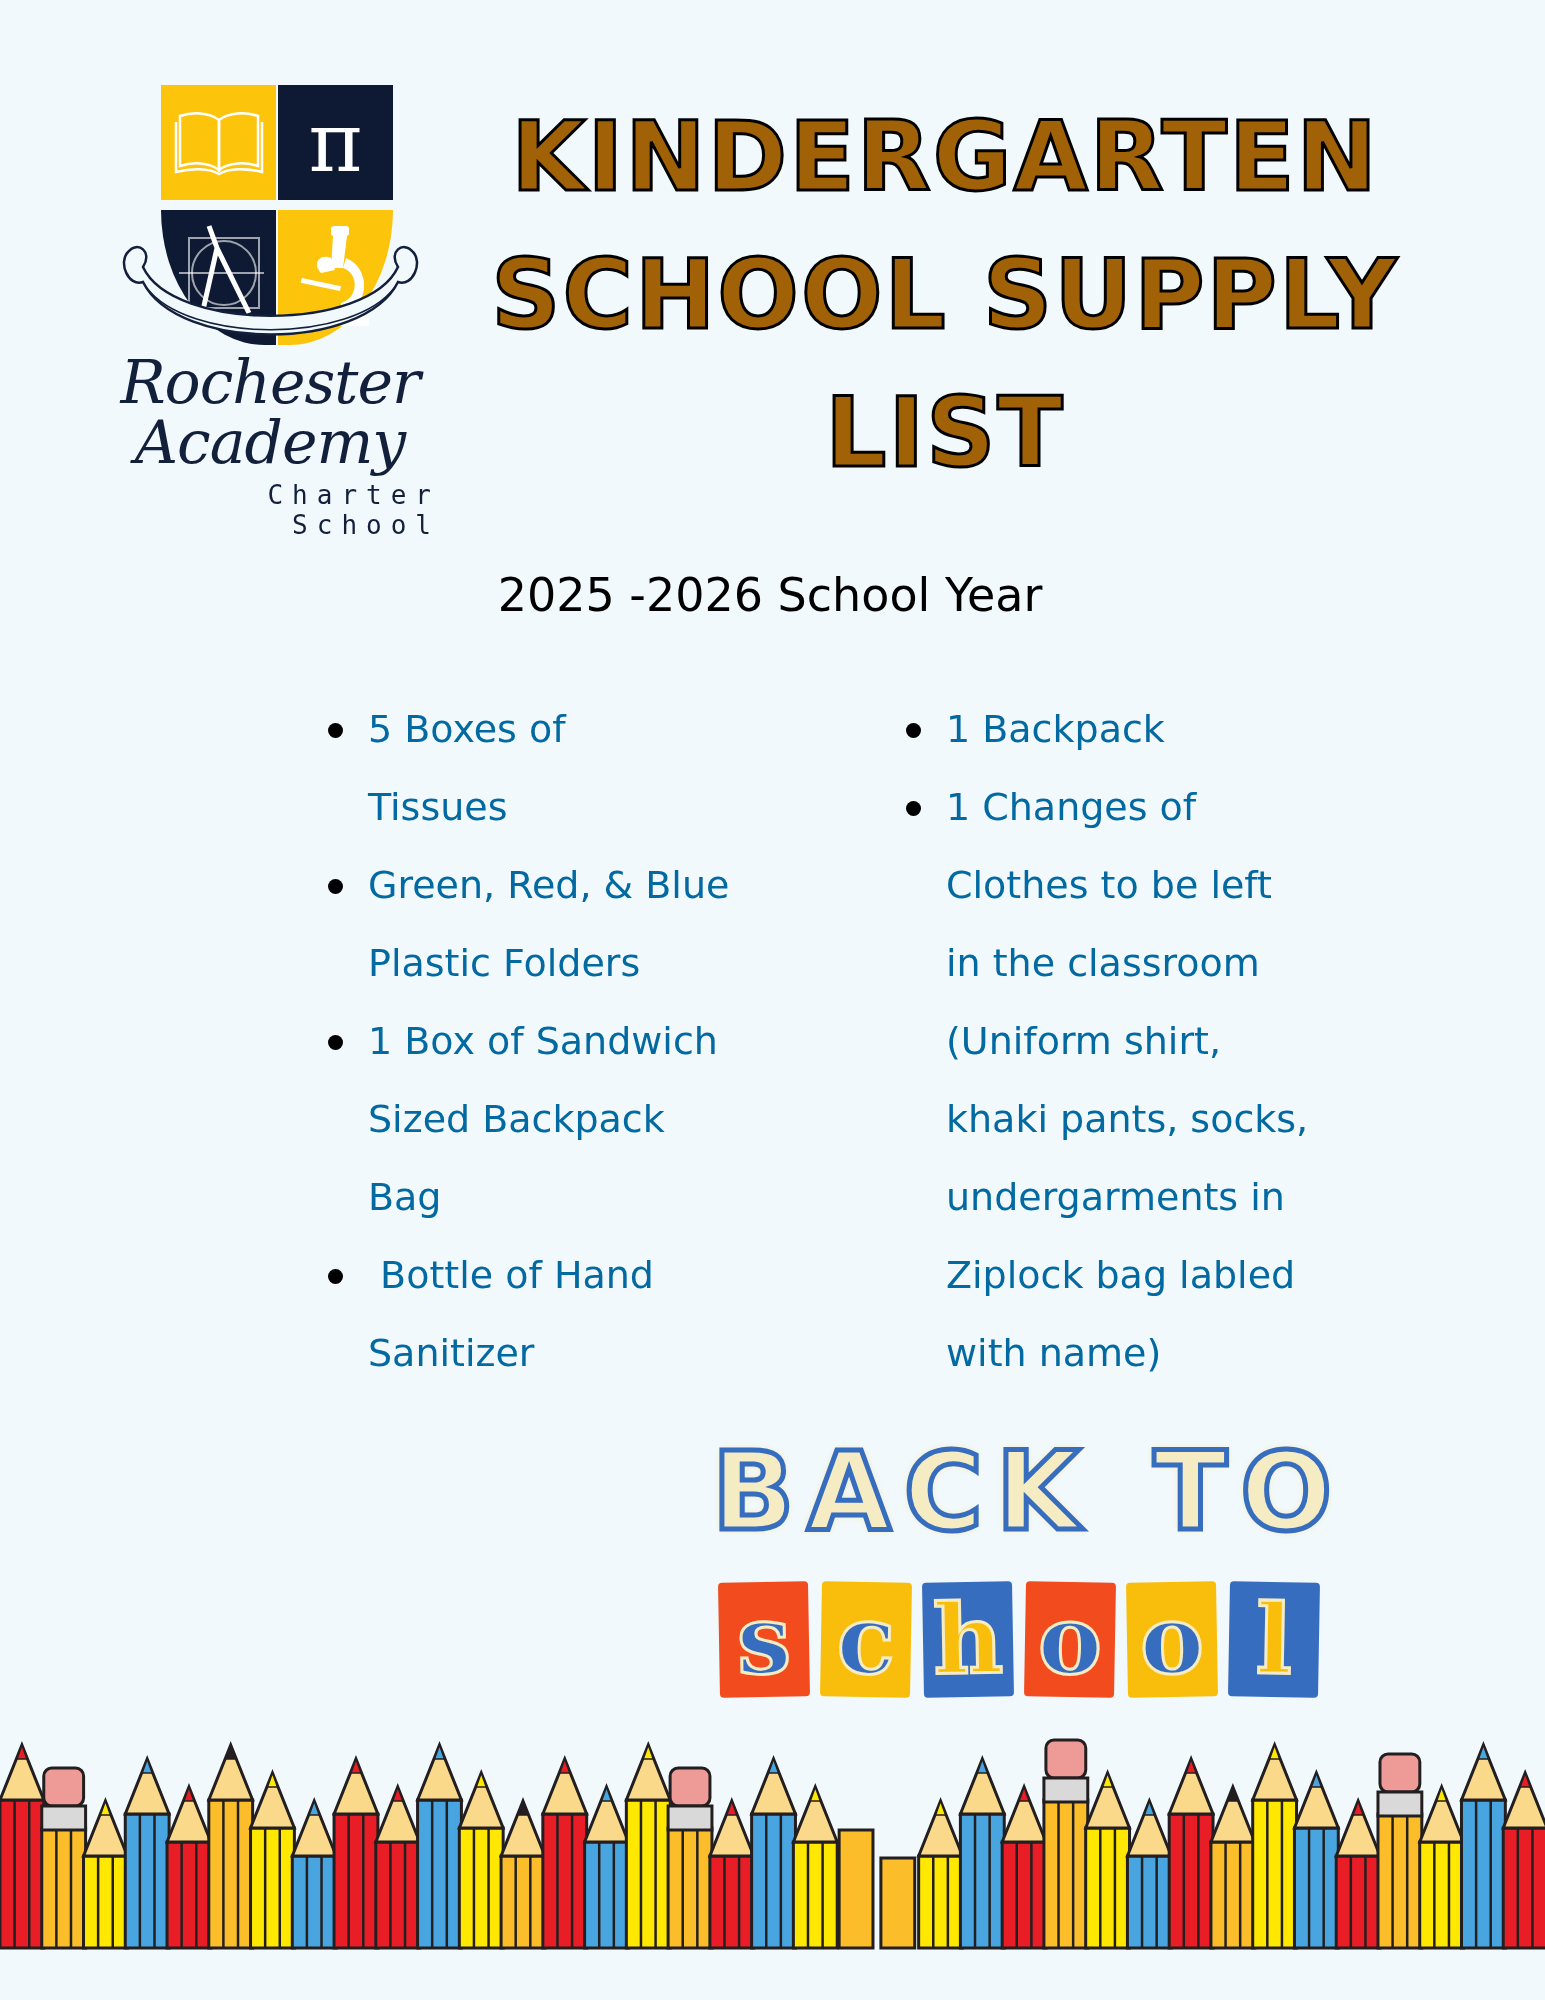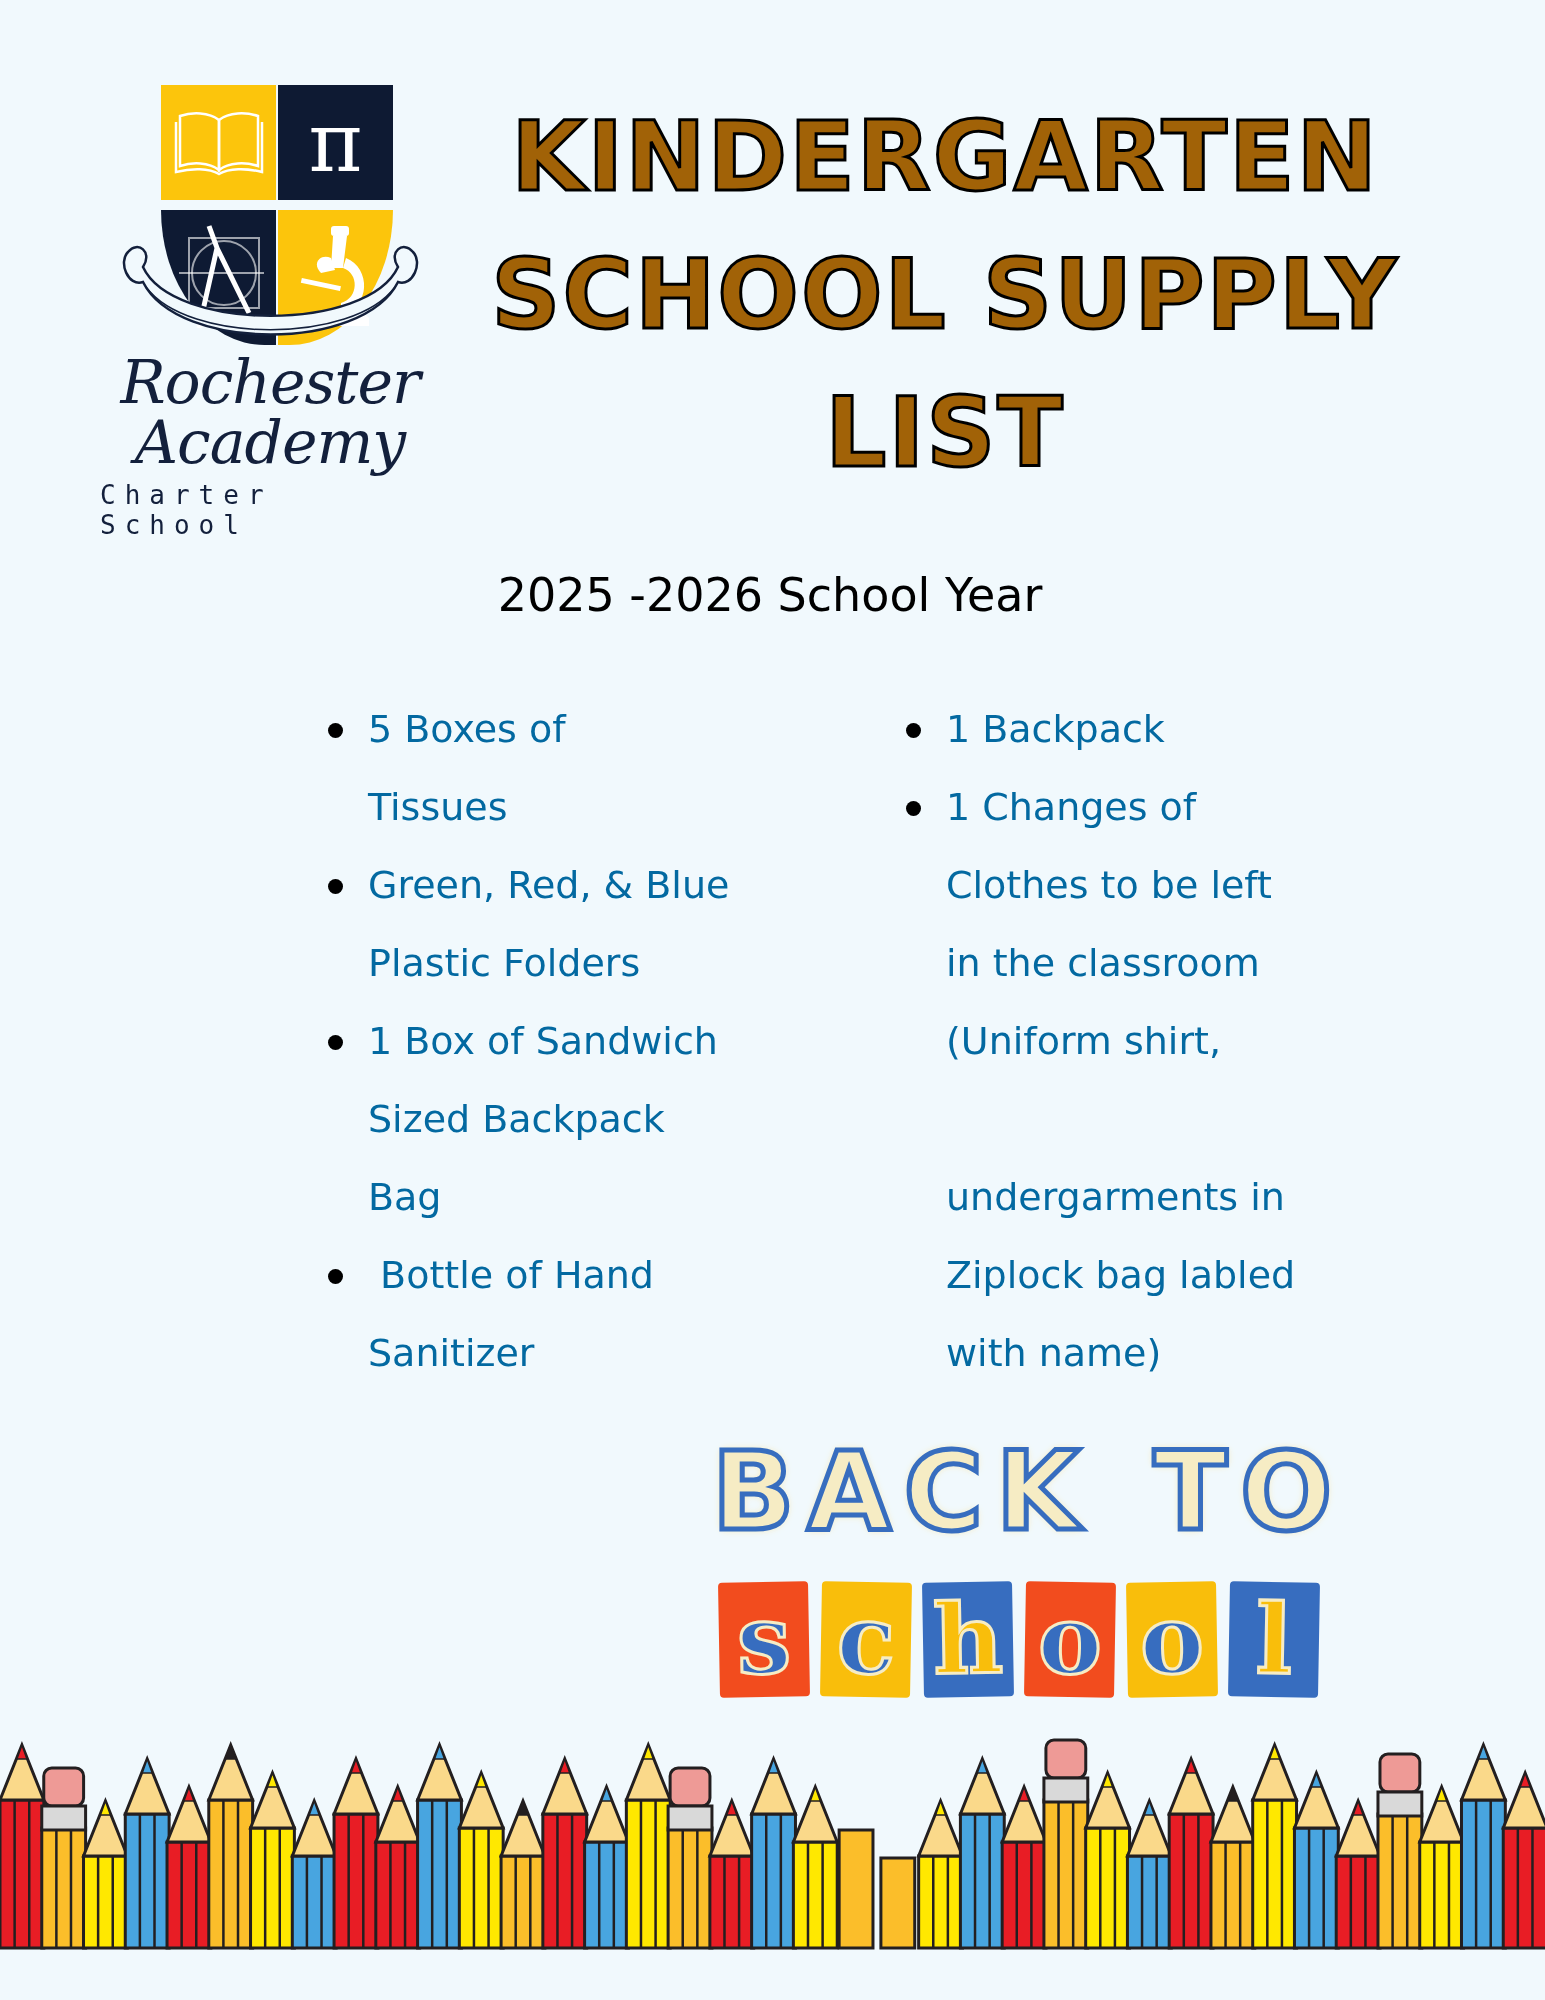--- a/index.html
+++ b/index.html
@@ -22,21 +22,21 @@
   .pi { font-family: "DejaVu Serif", serif; font-size: 82px; line-height: 1; color: #fff; }
   .ribbon { position: absolute; left: 18px; top: 150px; width: 305px; height: 150px; }
   .logo-script {
     position: absolute; left: 0; width: 340px; text-align: center;
     font-family: "DejaVu Serif", serif; font-style: italic; color: #13203c;
     font-size: 60px; line-height: 1; letter-spacing: -1px;
   }
   .logo-script.l1 { top: 270px; }
   .logo-script.l2 { top: 330px; }
   .logo-sub {
-    position: absolute; left: 0; width: 340px; top: 398px; text-align: left;
+    position: absolute; left: 0; width: 340px; top: 398px; text-align: right;
     font-family: "DejaVu Sans Mono", monospace; font-size: 26px; letter-spacing: 9px; color: #13203c;
   }
 
   
   .title {
     left: 440px; top: 88px; width: 1010px; text-align: center;
     font-family: "DejaVu Sans", sans-serif; font-weight: 900; font-size: 96px;
     line-height: 138px; letter-spacing: 2px; color: #a16207;
     -webkit-text-stroke: 3px #000;
   }
@@ -149,21 +149,21 @@
   <li><span style="white-space:pre"> Bottle of Hand</span><br><span>Sanitizer</span></li>
 </ul>
 
 <ul class="abs list list-right">
   <li><span>1 Backpack</span></li>
   <li>
     <span>1 Changes of</span><br>
     <span>Clothes to be left</span><br>
     <span>in the classroom</span><br>
     <span>(Uniform shirt,</span><br>
-    <br>
+    <span>khaki pants, socks,</span><br>
     <span>undergarments in</span><br>
     <span>Ziplock bag labled</span><br>
     <span>with name)</span>
   </li>
 </ul>
 
 <div class="abs bts">
   <div class="bts-top">
     <span class="bts-letter">B</span>
     <span class="bts-letter">A</span>

